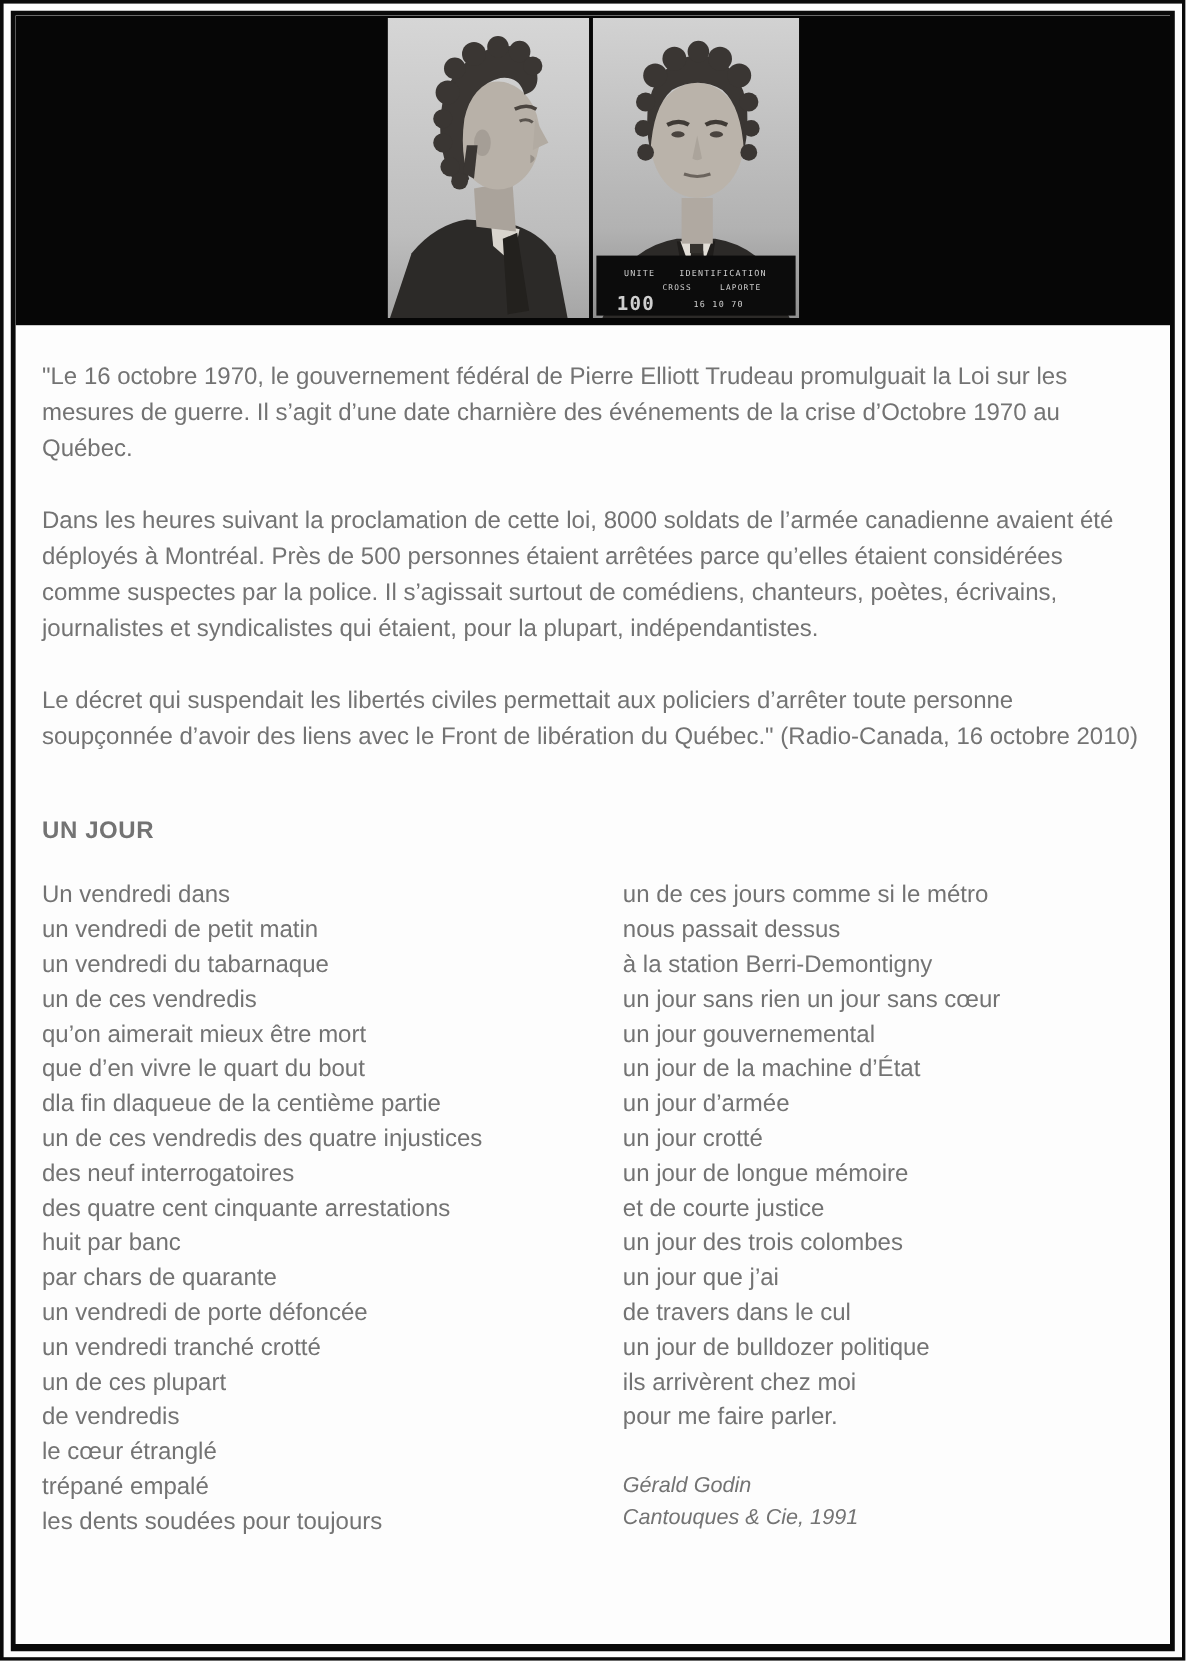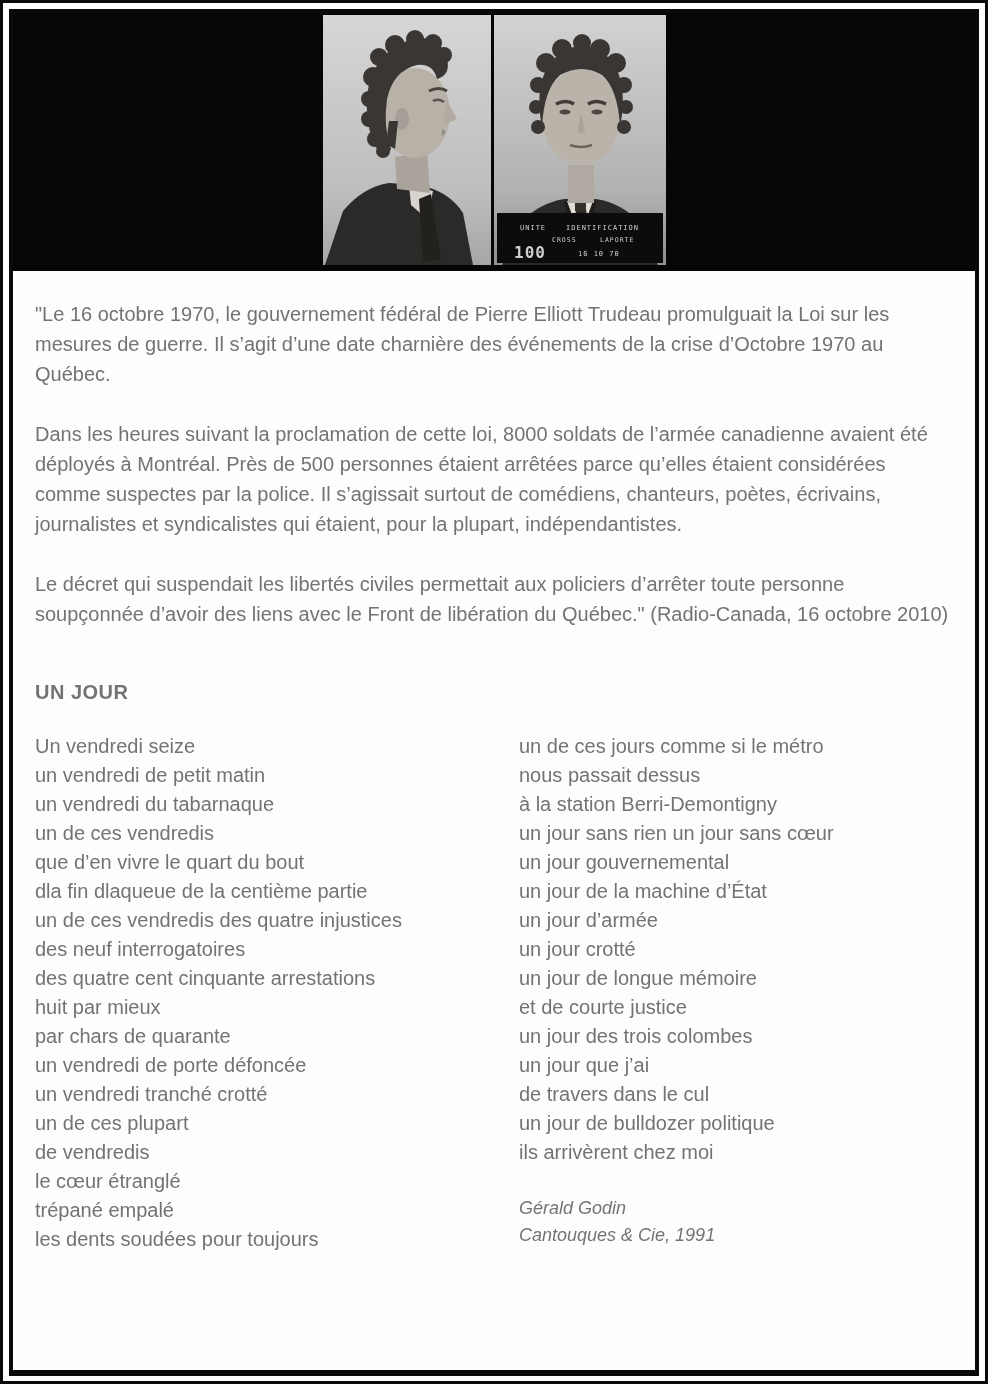--- a/index.html
+++ b/index.html
@@ -140,30 +140,31 @@
       <div>
           <p class="para">"Le 16 octobre 1970, le gouvernement fédéral de Pierre Elliott Trudeau promulguait la Loi sur les mesures de guerre. Il s’agit d’une date charnière des événements de la crise d’Octobre 1970 au Québec.</p>
           <p class="para">Dans les heures suivant la proclamation de cette loi, 8000 soldats de l’armée canadienne avaient été déployés à Montréal. Près de 500 personnes étaient arrêtées parce qu’elles étaient considérées comme suspectes par la police. Il s’agissait surtout de comédiens, chanteurs, poètes, écrivains, journalistes et syndicalistes qui étaient, pour la plupart, indépendantistes.</p>
           <p class="para">Le décret qui suspendait les libertés civiles permettait aux policiers d’arrêter toute personne soupçonnée d’avoir des liens avec le Front de libération du Québec." (Radio-Canada, 16 octobre 2010)</p>
         </div>
 
       <div class="poem-title">UN JOUR</div>
 
       <div class="columns">
         <div class="col-left">
-            <div class="poem-line">Un vendredi seize</div>
+            <div class="poem-line">Un vendredi dans</div>
             <div class="poem-line">un vendredi de petit matin</div>
             <div class="poem-line">un vendredi du tabarnaque</div>
             <div class="poem-line">un de ces vendredis</div>
+            <div class="poem-line">qu’on aimerait mieux être mort</div>
             <div class="poem-line">que d’en vivre le quart du bout</div>
             <div class="poem-line">dla fin dlaqueue de la centième partie</div>
             <div class="poem-line">un de ces vendredis des quatre injustices</div>
             <div class="poem-line">des neuf interrogatoires</div>
             <div class="poem-line">des quatre cent cinquante arrestations</div>
-            <div class="poem-line">huit par mieux</div>
+            <div class="poem-line">huit par banc</div>
             <div class="poem-line">par chars de quarante</div>
             <div class="poem-line">un vendredi de porte défoncée</div>
             <div class="poem-line">un vendredi tranché crotté</div>
             <div class="poem-line">un de ces plupart</div>
             <div class="poem-line">de vendredis</div>
             <div class="poem-line">le cœur étranglé</div>
             <div class="poem-line">trépané empalé</div>
             <div class="poem-line">les dents soudées pour toujours</div>
           </div>
         <div class="col-right">
@@ -176,20 +177,21 @@
               <div class="poem-line">un jour de la machine d’État</div>
               <div class="poem-line">un jour d’armée</div>
               <div class="poem-line">un jour crotté</div>
               <div class="poem-line">un jour de longue mémoire</div>
               <div class="poem-line">et de courte justice</div>
               <div class="poem-line">un jour des trois colombes</div>
               <div class="poem-line">un jour que j’ai</div>
               <div class="poem-line">de travers dans le cul</div>
               <div class="poem-line">un jour de bulldozer politique</div>
               <div class="poem-line">ils arrivèrent chez moi</div>
+              <div class="poem-line">pour me faire parler.</div>
             </div>
           <div class="attribution">
             <div>Gérald Godin</div>
             <div>Cantouques &amp; Cie, 1991</div>
           </div>
         </div>
       </div>
 
     </div>
   </div>

